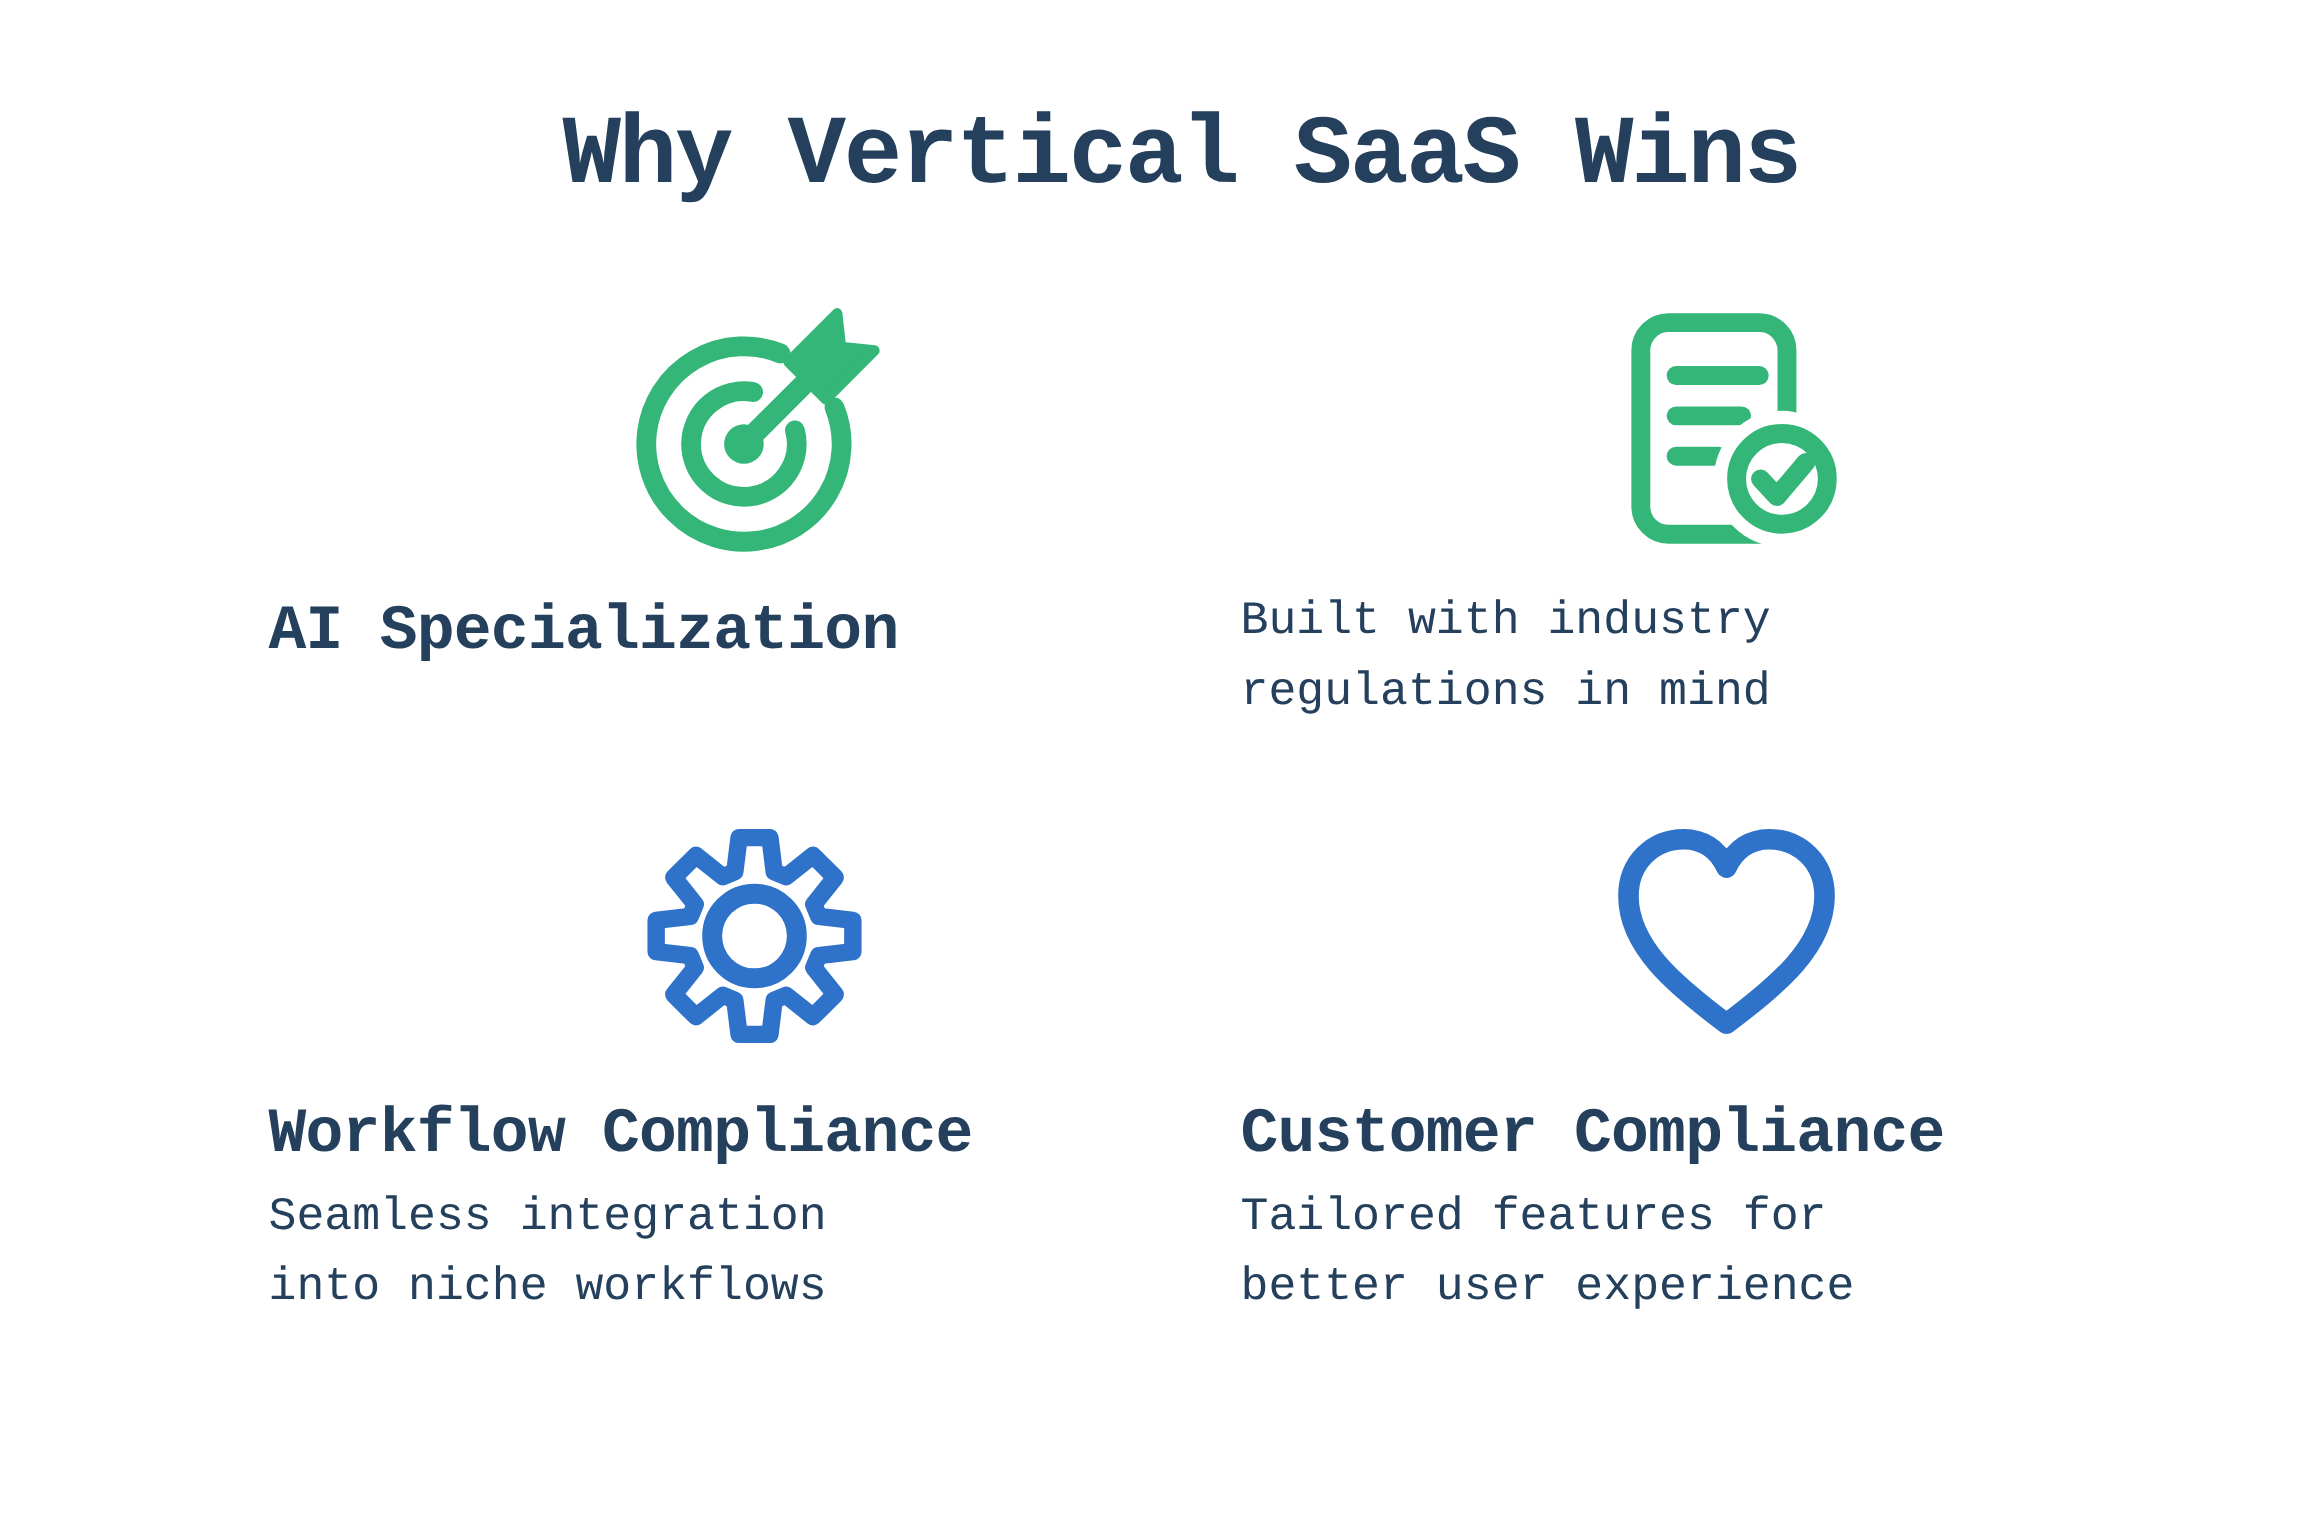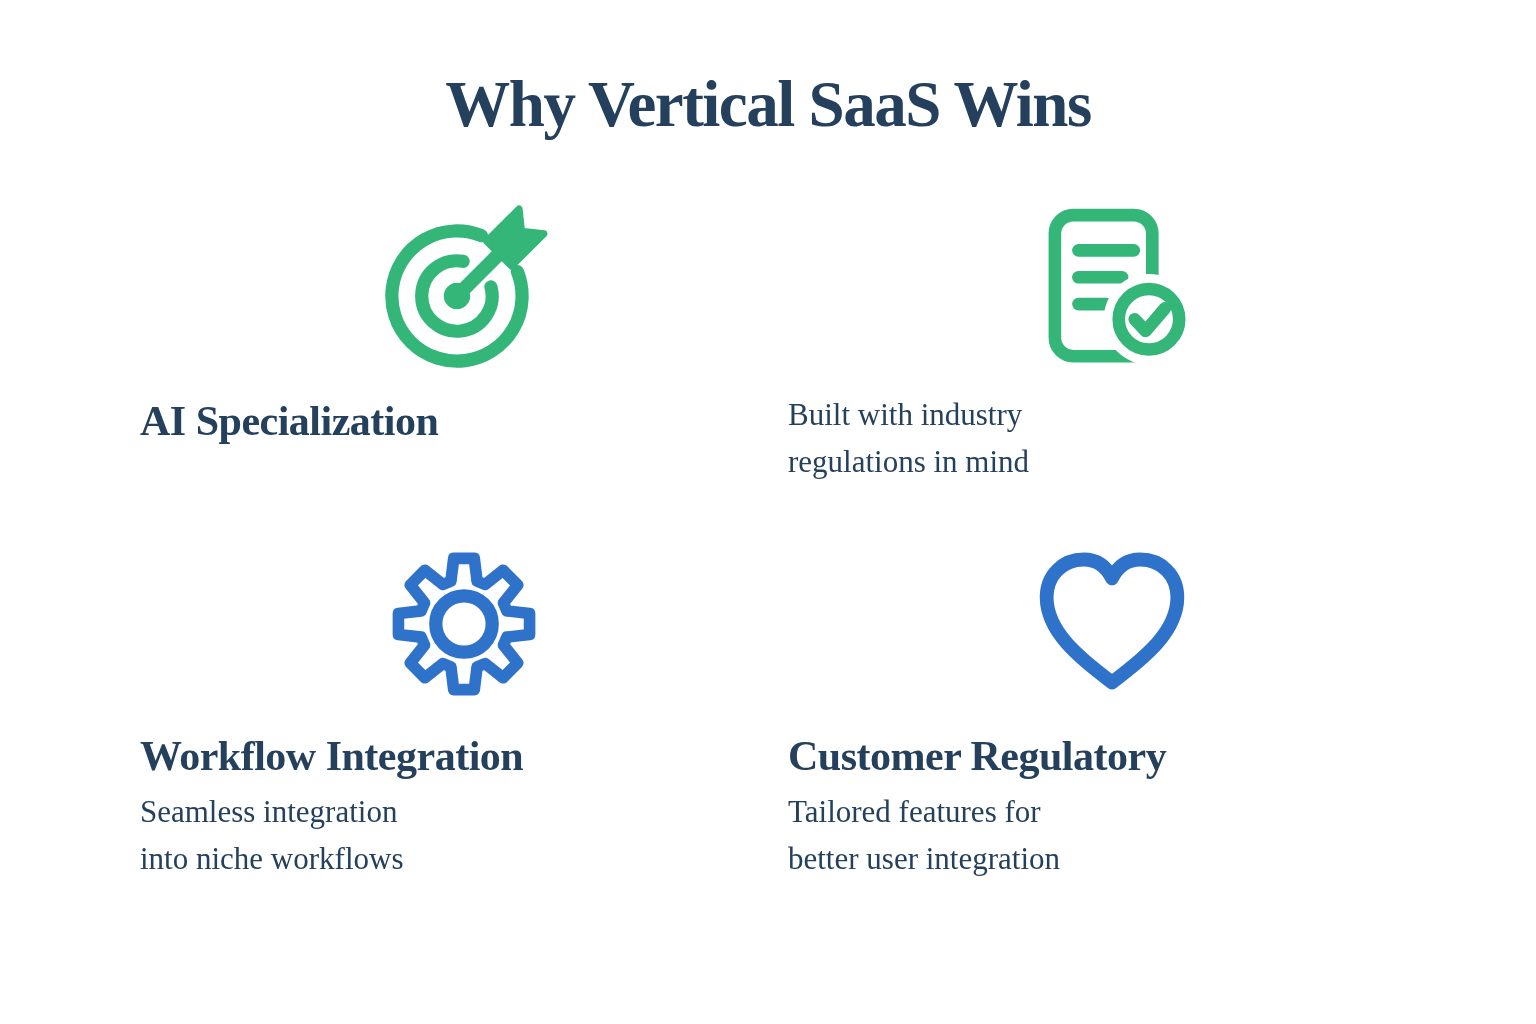--- a/index.html
+++ b/index.html
@@ -3,21 +3,22 @@
 <meta charset="utf-8">
 <style>
   * { margin: 0; padding: 0; box-sizing: border-box; }
   html, body { background: #ffffff; }
   .canvas {
     position: relative;
     width: 1536px;
     height: 888px;
     background: #ffffff;
     overflow: hidden;
-    font-family: Liberation Serif, serif;
+    font-family: Liberation Mono, monospace;
+    padding-left: 39px;
   }
   .page-title {
     padding-top: 70px;
     text-align: center;
     font-size: 65px;
     font-weight: 700;
     letter-spacing: -1.5px;
     line-height: 1.05;
   }
   .grid {
@@ -92,30 +93,30 @@
 regulations in mind</p>
     </div>
 
     <div class="feature">
       <div class="icon-wrap" style="color: rgb(46, 115, 201);">
         <svg width="166" height="166" viewBox="0 0 100 100" fill="none" aria-hidden="true">
           <polygon points="75.8,42.1 89.5,43.7 89.5,56.3 75.8,57.9 73.8,62.7 82.4,73.5 73.5,82.4 62.7,73.8 57.9,75.8 56.2,89.5 43.8,89.5 42.1,75.8 37.3,73.8 26.5,82.4 17.6,73.5 26.2,62.7 24.2,57.9 10.5,56.3 10.5,43.7 24.2,42.1 26.2,37.3 17.6,26.5 26.5,17.6 37.3,26.2 42.1,24.2 43.8,10.5 56.2,10.5 57.9,24.2 62.7,26.2 73.5,17.6 82.4,26.5 73.8,37.3" stroke="currentColor" stroke-width="7" stroke-linejoin="round"></polygon>
           <circle cx="50" cy="50" r="17" stroke="currentColor" stroke-width="8"></circle>
         </svg>
       </div>
-      <h2 class="feature-heading">Workflow Integration</h2>
+      <h2 class="feature-heading">Workflow Compliance</h2>
       <p class="feature-desc">Seamless integration
 into niche workflows</p>
     </div>
 
     <div class="feature">
       <div class="icon-wrap" style="color: rgb(46, 115, 201);">
         <svg width="172" height="172" viewBox="0 0 100 100" fill="none" aria-hidden="true">
           <path d="M50 84 C 30 69 12 54 12 34.5 C 12 21.5 21.5 12.5 33.5 12.5 C 40.5 12.5 46.5 16 50 23.5 C 53.5 16 59.5 12.5 66.5 12.5 C 78.5 12.5 88 21.5 88 34.5 C 88 54 70 69 50 84 Z" stroke="currentColor" stroke-width="8" stroke-linecap="round" stroke-linejoin="round"></path>
         </svg>
       </div>
-      <h2 class="feature-heading">Customer Regulatory</h2>
+      <h2 class="feature-heading">Customer Compliance</h2>
       <p class="feature-desc">Tailored features for
-better user integration</p>
+better user experience</p>
     </div>
 
   </div>
 </div>
 
 </body></html>

